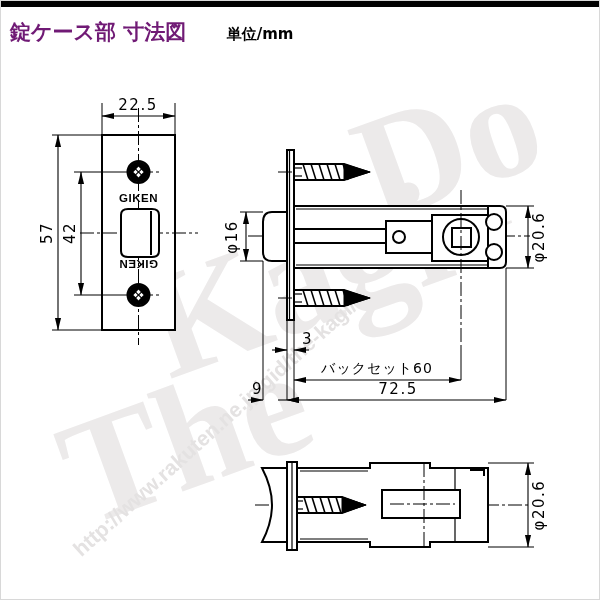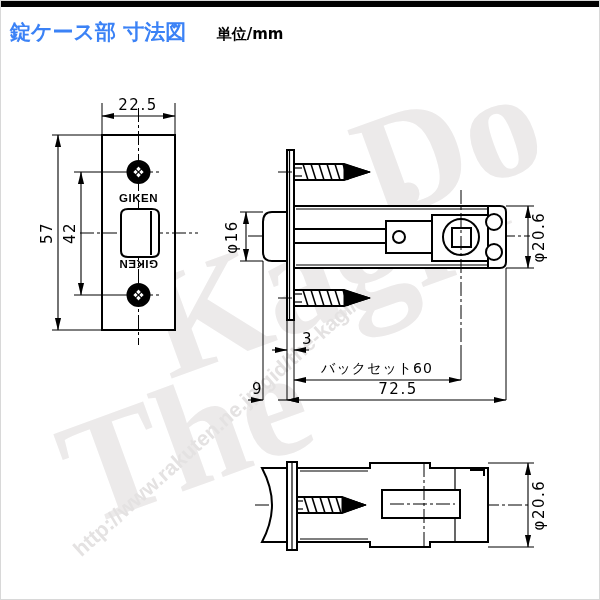--- a/index.html
+++ b/index.html
@@ -34,29 +34,29 @@
   #title-block {
     position: absolute;
     left: 10px; top: 18px;
     z-index: 25;
     white-space: nowrap;
   }
   #title-main {
     font-family: "DejaVu Sans", sans-serif;
     font-size: 21px;
     font-weight: bold;
-    color: #3b82f6;
+    color: #701a75;
     letter-spacing: 0px;
   }
   #title-unit {
     font-family: "DejaVu Sans", sans-serif;
     font-size: 15px;
     font-weight: bold;
     color: #000000;
-    margin-left: 26px;
+    margin-left: 36px;
     letter-spacing: 0px;
   }
   #watermark-layer {
     position: absolute;
     left: 0; top: 0;
     width: 600px; height: 600px;
     z-index: 5;
     pointer-events: none;
   }
   #drawing-layer {

